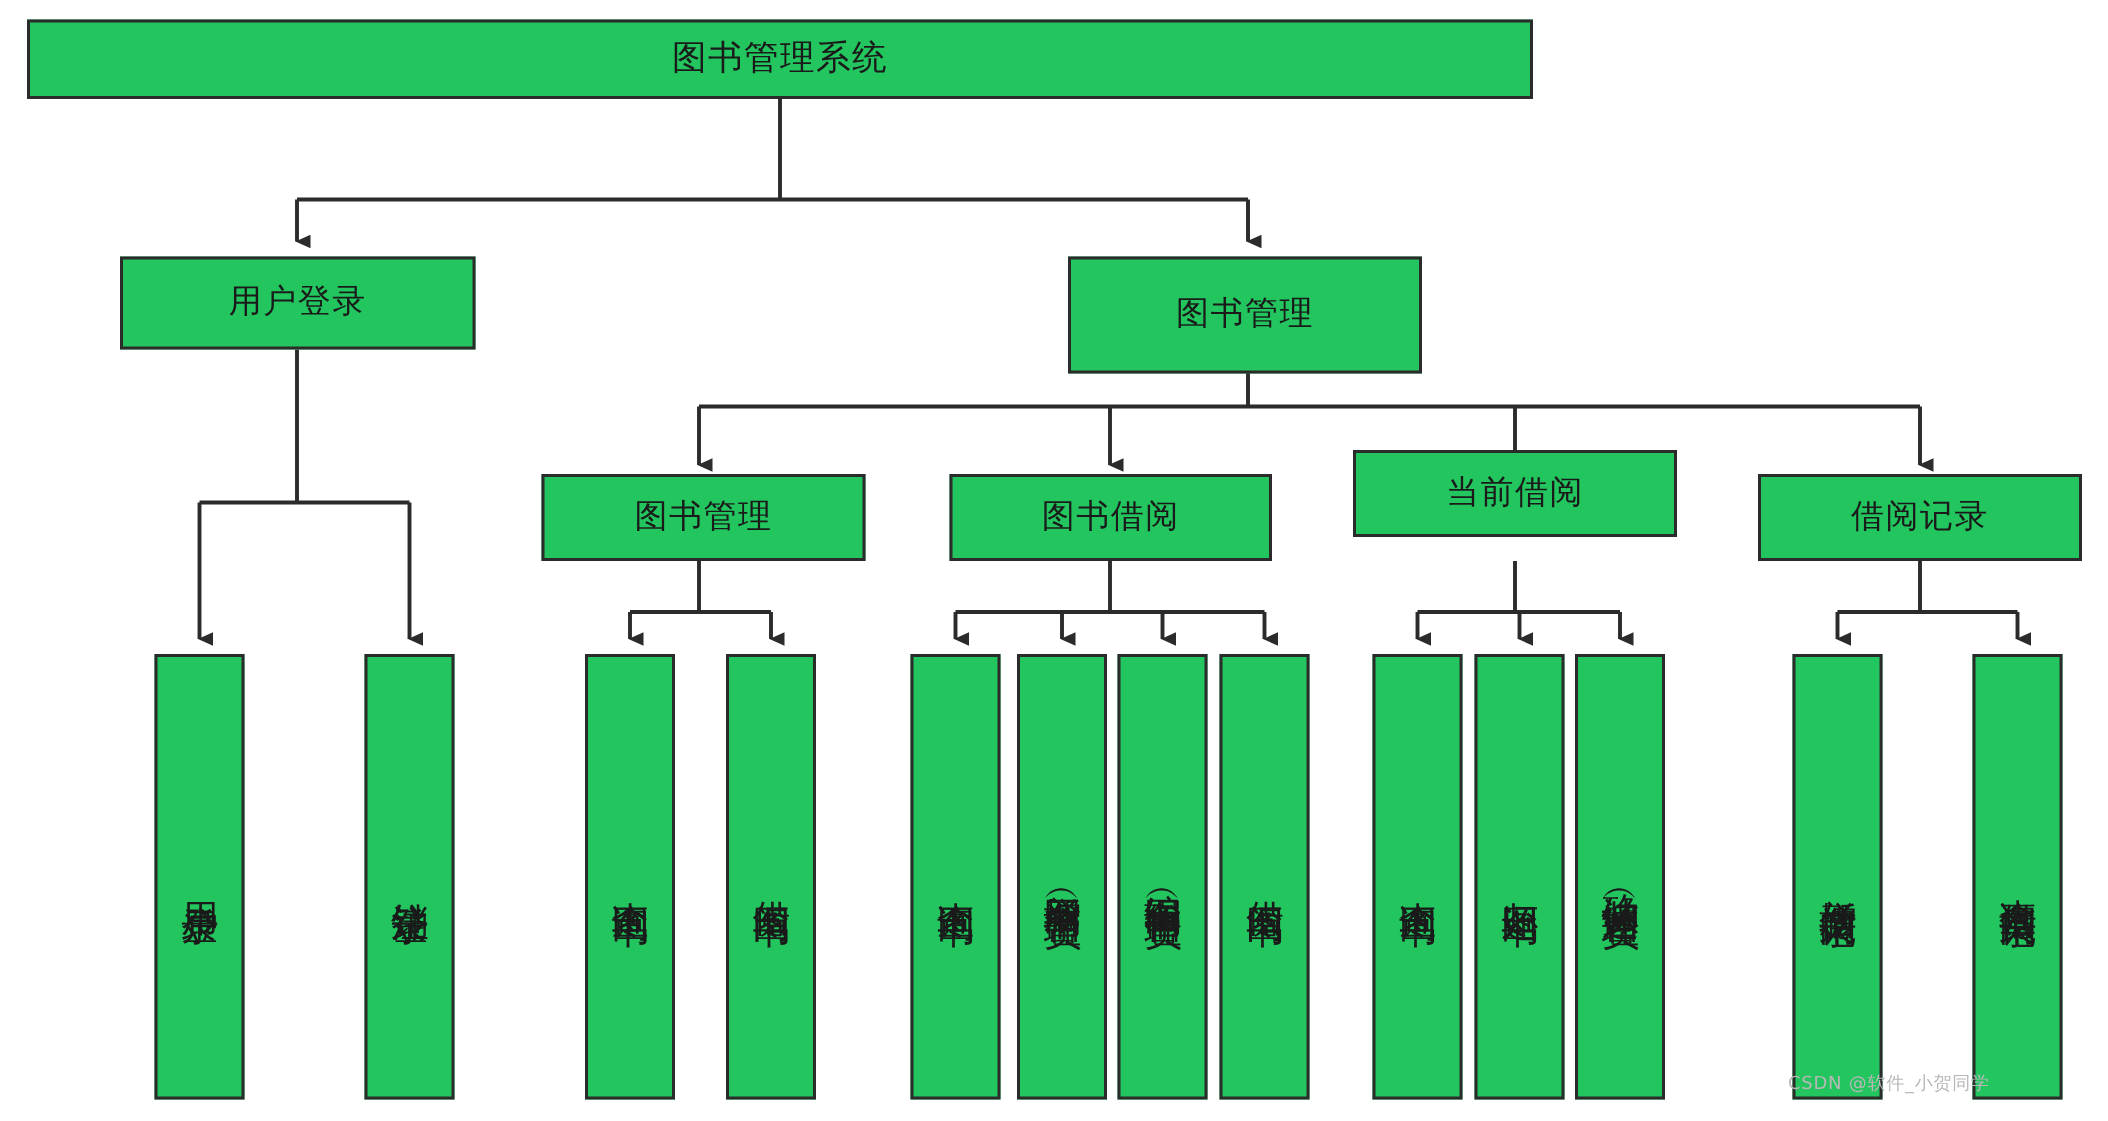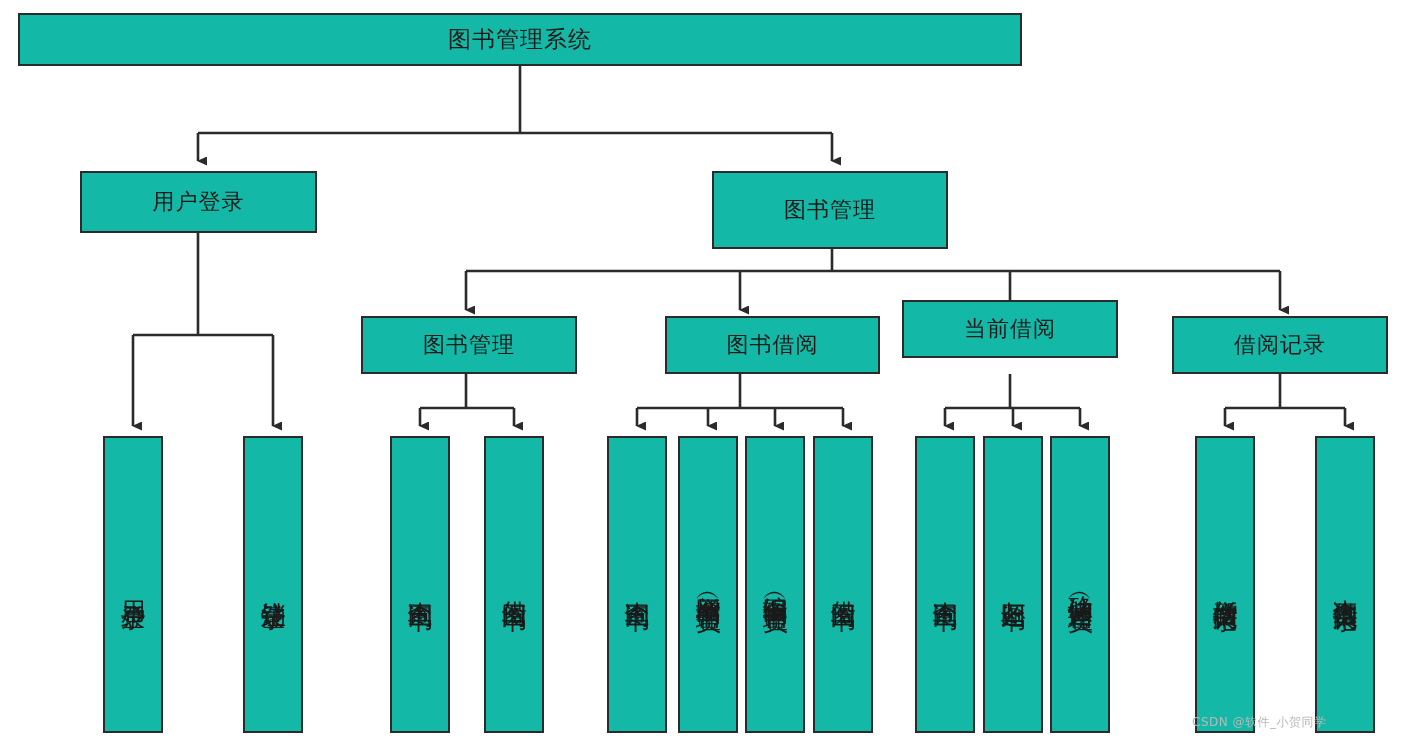--- a/index.html
+++ b/index.html
@@ -22,21 +22,21 @@
     position: absolute;
     left: 0;
     top: 0;
     width: 1405px;
     height: 747px;
     pointer-events: none;
   }
   .node {
     position: absolute;
     box-sizing: border-box;
-    background: #14b8a6;
+    background: #22c55e;
     border: 2.5px solid #2b2b2b;
     display: flex;
     align-items: center;
     justify-content: center;
     color: #1a1a1a;
   }
   .node.horizontal {
     font-size: 22px;
     letter-spacing: 1px;
     line-height: 1.2;
@@ -120,21 +120,21 @@
       <path d="M 1345 408 L 1345 426" marker-end="url(#arrowhead)"></path>
     </g>
   </svg>
 
   <div class="node horizontal root" style="left:18px; top:13px; width:1004px; height:53px;">图书管理系统</div>
 
   <div class="node horizontal" style="left:80px; top:171px; width:237px; height:62px;">用户登录</div>
   <div class="node horizontal" style="left:712px; top:171px; width:236px; height:78px;">图书管理</div>
 
   <div class="node horizontal" style="left:361px; top:316px; width:216px; height:58px;">图书管理</div>
-  <div class="node horizontal" style="left:633px; top:316px; width:215px; height:58px;margin-left:32px;">图书借阅</div>
+  <div class="node horizontal" style="left:633px; top:316px; width:215px; height:58px;">图书借阅</div>
   <div class="node horizontal" style="left:902px; top:300px; width:216px; height:58px;">当前借阅</div>
   <div class="node horizontal" style="left:1172px; top:316px; width:216px; height:58px;">借阅记录</div>
 
   <div class="node vertical" style="left:103px; top:436px; width:60px; height:297px;">用户登录</div>
   <div class="node vertical" style="left:243px; top:436px; width:60px; height:297px;">注销登录</div>
 
   <div class="node vertical" style="left:390px; top:436px; width:60px; height:297px;">查询图书</div>
   <div class="node vertical" style="left:484px; top:436px; width:60px; height:297px;">借阅图书</div>
 
   <div class="node vertical" style="left:607px; top:436px; width:60px; height:297px;">查询图书</div>

